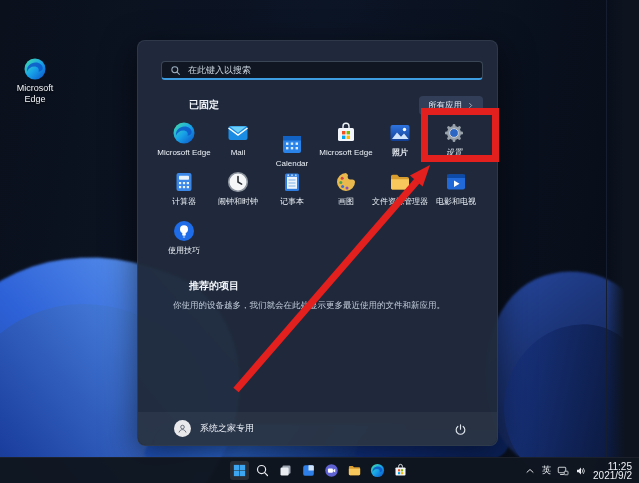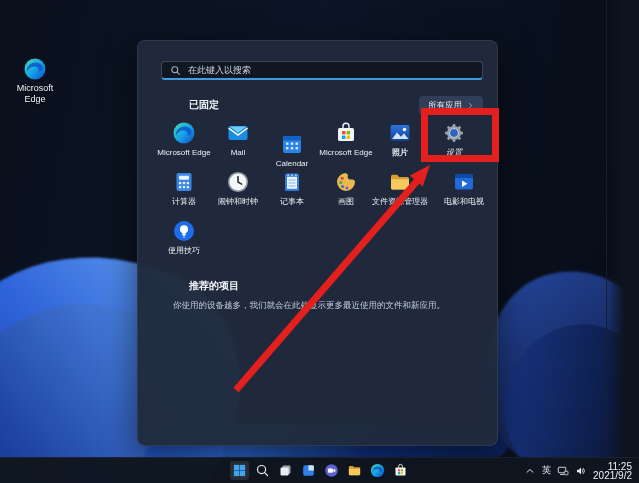--- a/index.html
+++ b/index.html
@@ -361,37 +361,52 @@
             <use href="#i-paint"></use>
           </svg>
         <span class="clabel">画图</span>
       </div>
       <div class="cell" style="left:216px;top:49px;">
         <svg>
             <use href="#i-folder"></use>
           </svg>
         <span class="clabel">文件资源管理器</span>
       </div>
-      <div class="cell" style="left:280px;top:49px;">
+      <div class="cell" style="left:272px;top:49px;">
         <svg>
             <use href="#i-movies"></use>
           </svg>
         <span class="clabel">电影和电视</span>
       </div>
       <div class="cell" style="left:0;top:98px;text-align:center;">
         <svg>
             <use href="#i-tips"></use>
           </svg>
         <span class="clabel">使用技巧</span>
       </div>
     </div>
 
     <div class="sec-title" style="top:238px;">推荐的项目</div>
     <div class="rec-text">你使用的设备越多，我们就会在此处显示更多最近使用的文件和新应用。</div>
 
+    <div class="userbar">
+      <div class="userchip">
+        <span class="avatar">
+          <svg>
+              <use href="#i-person"></use>
+            </svg>
+        </span>
+        <span class="uname">系统之家专用</span>
+      </div>
+      <div class="powerbtn">
+        <svg>
+            <use href="#i-power"></use>
+          </svg>
+      </div>
+    </div>
   </div>
 
   <div class="redbox"></div>
   <svg class="arrow-svg" width="639" height="483" viewBox="0 0 639 483">
     <line x1="236" y1="390" x2="417" y2="181" stroke="#e3201e" stroke-width="7"></line>
     <polygon points="430,165 422.7,186.4 409.9,175.4" fill="#e3201e"></polygon>
   </svg>
 
   <div class="taskbar">
     <div class="tb-center">

